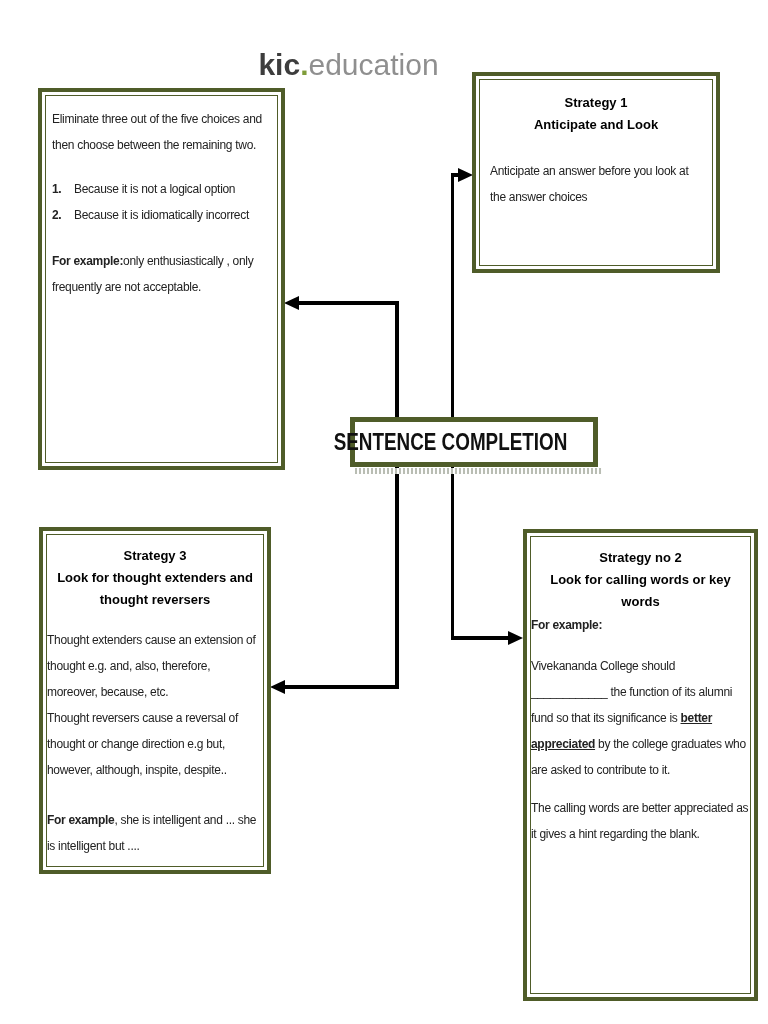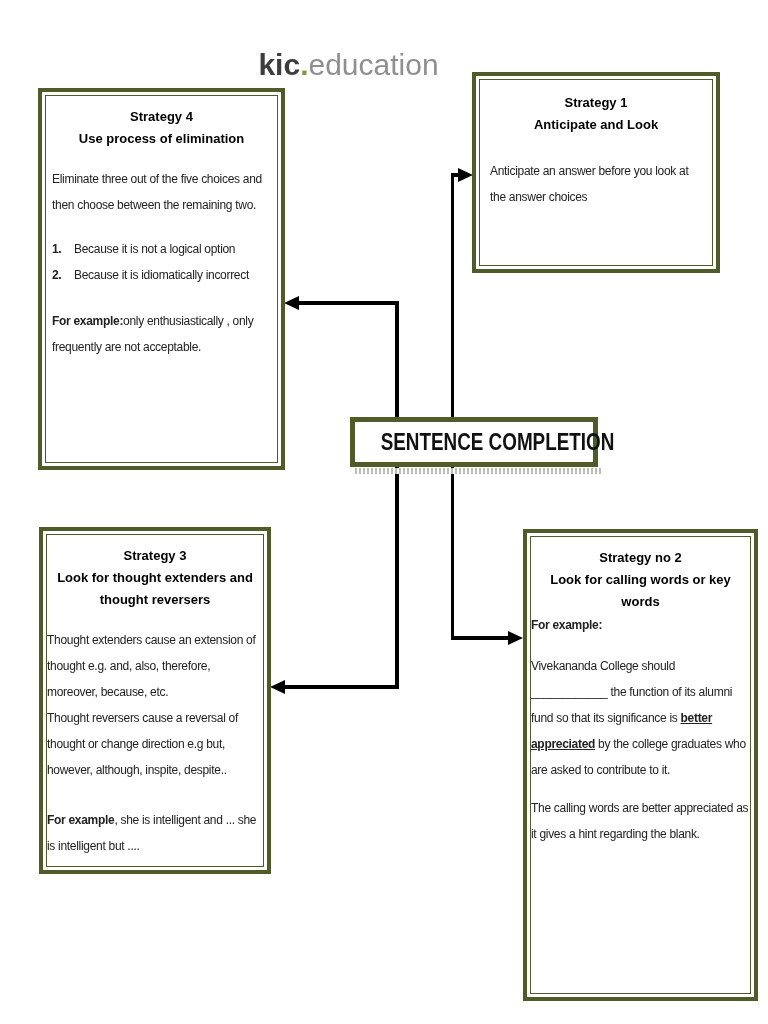--- a/index.html
+++ b/index.html
@@ -25,21 +25,21 @@
   .para{margin:0 0 18px 0;}
   .para.tight{margin:0;}
   .bold{font-weight:bold;}
   .bold-underline{font-weight:bold;text-decoration:underline;}
   .numlist{margin:0 0 20px 0;}
   .numrow{display:flex;}
   .numrow .num{font-weight:bold;width:22px;flex:0 0 22px;}
 
   
   .center-box{position:absolute;left:350px;top:417px;width:248px;height:50px;border:5px solid var(--olive);
-    background:#fff;box-sizing:border-box;display:flex;align-items:center;justify-content:flex-start;z-index:3;}
+    background:#fff;box-sizing:border-box;display:flex;align-items:center;justify-content:flex-end;z-index:3;}
   .center-title{font-weight:bold;font-size:23px;color:#111;transform:scaleX(0.82);letter-spacing:0px;white-space:nowrap;}
   .center-shadow{position:absolute;left:355px;top:468px;width:247px;height:6px;z-index:1;
     background:repeating-linear-gradient(90deg,#b9bdb3 0 2px,#fdfdfd 2px 4px);}
 
   
   .conn{position:absolute;background:var(--line);z-index:1;}
   .arrow{position:absolute;width:0;height:0;z-index:1;}
   .arrow.left{border-top:7px solid transparent;border-bottom:7px solid transparent;border-right:15px solid var(--line);}
   .arrow.right{border-top:7px solid transparent;border-bottom:7px solid transparent;border-left:15px solid var(--line);}
 
@@ -69,24 +69,20 @@
   <div class="arrow right" style="left:508px;top:631px;"></div>
 
   <div class="conn" style="left:395px;top:303px;width:4px;height:384px;"></div>
   <div class="conn" style="left:298px;top:301px;width:101px;height:4px;"></div>
   <div class="arrow left" style="left:284px;top:296px;"></div>
   <div class="conn" style="left:284px;top:685px;width:115px;height:4px;"></div>
   <div class="arrow left" style="left:270px;top:680px;"></div>
 
   <div class="sbox box-s4">
     <div class="sbox-inner">
-      <div class="sbox-title title-gap">
-        <div>Strategy 4</div>
-        <div>Use process of elimination</div>
-      </div>
       <div class="sbody">
         <p class="para">Eliminate three out of the five choices and then choose between the remaining two.</p>
         <div class="numlist">
           <div class="numrow">
             <span class="num">1.</span>
             <span>Because it is not a logical option</span>
           </div>
           <div class="numrow">
             <span class="num">2.</span>
             <span>Because it is idiomatically incorrect</span>

